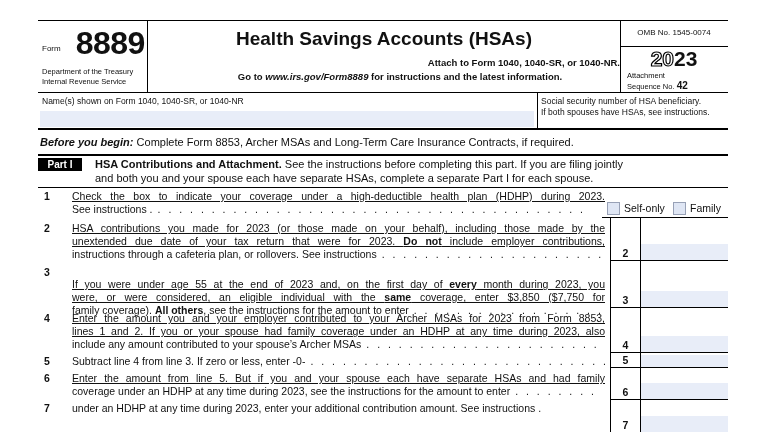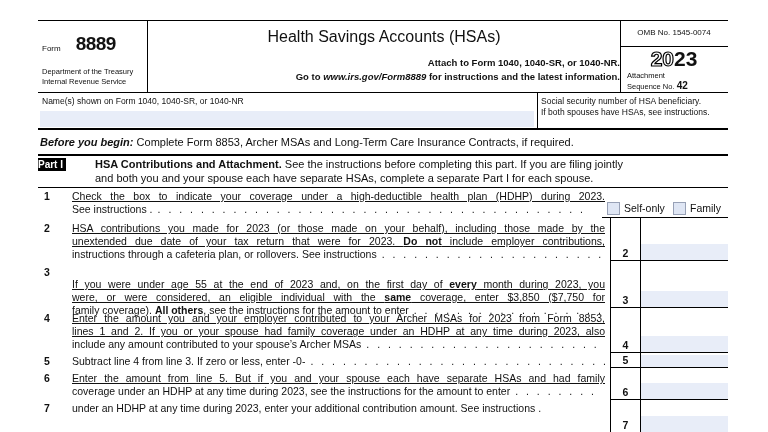--- a/index.html
+++ b/index.html
@@ -32,30 +32,30 @@
 <body>
 
 <div class="rule" style="left:38px;top:20px;width:690px;height:1px"></div>
 <div class="rule" style="left:147px;top:20px;width:1px;height:73px"></div>
 <div class="rule" style="left:620px;top:20px;width:1px;height:73px"></div>
 <div class="rule" style="left:620px;top:46px;width:108px;height:1px"></div>
 <div class="rule" style="left:38px;top:92px;width:690px;height:1px"></div>
 
 <div class="abs" style="left:42px;top:30px;display:flex;align-items:flex-end;gap:15px">
   <span style="font-size:8px;padding-bottom:4px">Form</span>
-  <span style="font-size:19px;font-weight:bold;line-height:27px;letter-spacing:-0.5px">8889</span>
+  <span style="font-size:32px;font-weight:bold;line-height:27px;letter-spacing:-0.5px">8889</span>
 </div>
 <div class="abs small75" style="left:42px;top:67px">
   <div>Department of the Treasury</div>
   <div>Internal Revenue Service</div>
 </div>
 
-<div class="abs" style="left:148px;top:28px;width:472px;text-align:center;font-weight:normal;font-size:16px">Health Savings Accounts (HSAs)</div>
+<div class="abs" style="left:148px;top:28px;width:472px;text-align:center;font-weight:bold;font-size:19px">Health Savings Accounts (HSAs)</div>
 <div class="abs" style="left:148px;top:57px;width:472px;text-align:right;font-weight:bold;font-size:9.5px">Attach to Form 1040, 1040-SR, or 1040-NR.</div>
-<div class="abs" style="left:148px;top:71px;width:472px;text-align:right;font-weight:bold;font-size:9.5px">
+<div class="abs" style="left:164px;top:71px;width:472px;text-align:center;font-weight:bold;font-size:9.5px">
   <span>Go to </span><i class="it">www.irs.gov/Form8889</i><span> for instructions and the latest information.</span>
 </div>
 
 <div class="abs" style="left:620px;top:28px;width:108px;text-align:center;font-size:8px">OMB No. 1545-0074</div>
 <div class="abs" style="left:620px;top:48px;width:108px;text-align:center;font-size:21px;font-weight:bold;line-height:22px">
   <span class="outl">20</span><span>23</span>
 </div>
 <div class="abs small75" style="left:627px;top:71px">
   <div>Attachment</div>
   <div><span>Sequence No. </span><span style="font-size:10px;font-weight:bold">42</span></div>
@@ -68,21 +68,21 @@
 <div class="abs" style="left:541px;top:96px;font-size:8.5px;line-height:11px">
   <div>Social security number of HSA beneficiary.</div>
   <div>If both spouses have HSAs, see instructions.</div>
 </div>
 
 <div class="abs" style="left:40px;top:136px;font-size:11px">
   <b><i class="it">Before you begin:</i></b><span> Complete Form 8853, Archer MSAs and Long-Term Care Insurance Contracts, if required.</span>
 </div>
 
 <div class="rule" style="left:38px;top:154px;width:690px;height:2px"></div>
-<div class="abs" style="left:38px;top:158px;width:28px;height:13px;background:#000;color:#fff;font-weight:bold;font-size:10px;text-align:left;line-height:13px">Part I</div>
+<div class="abs" style="left:38px;top:158px;width:44px;height:13px;background:#000;color:#fff;font-weight:bold;font-size:10px;text-align:center;line-height:13px">Part I</div>
 <div class="abs" style="left:95px;top:157px;width:633px;font-size:11px;line-height:14px">
   <div><b>HSA Contributions and Attachment.</b><span> See the instructions before completing this part. If you are filing jointly</span></div>
   <div>and both you and your spouse each have separate HSAs, complete a separate Part I for each spouse.</div>
 </div>
 <div class="rule" style="left:38px;top:187px;width:690px;height:1px"></div>
 
 <div class="inum" style="top:190px">1</div>
 <div class="itxt" style="top:190px">
   <div class="jl">Check the box to indicate your coverage under a high-deductible health plan (HDHP) during 2023.</div>
   <div class="fl">

